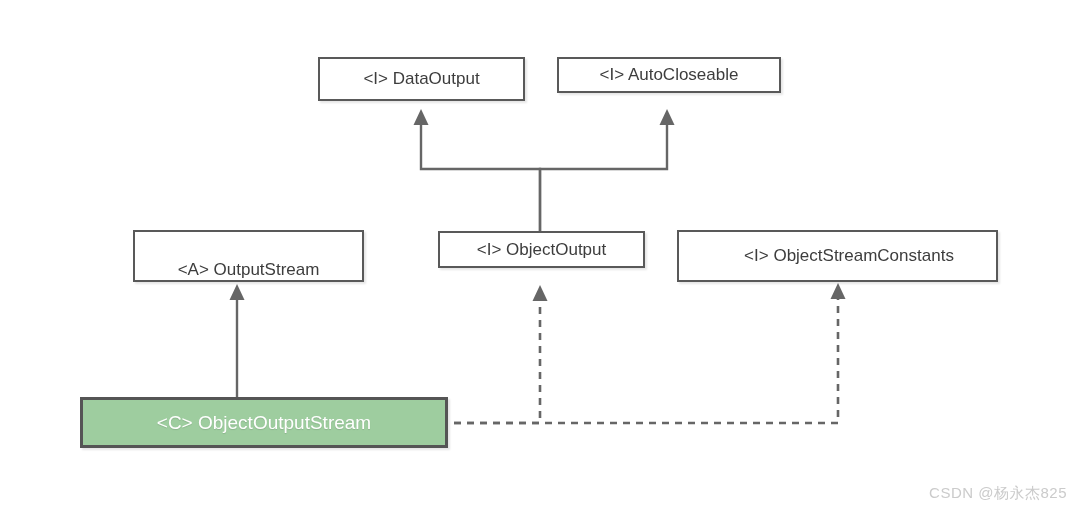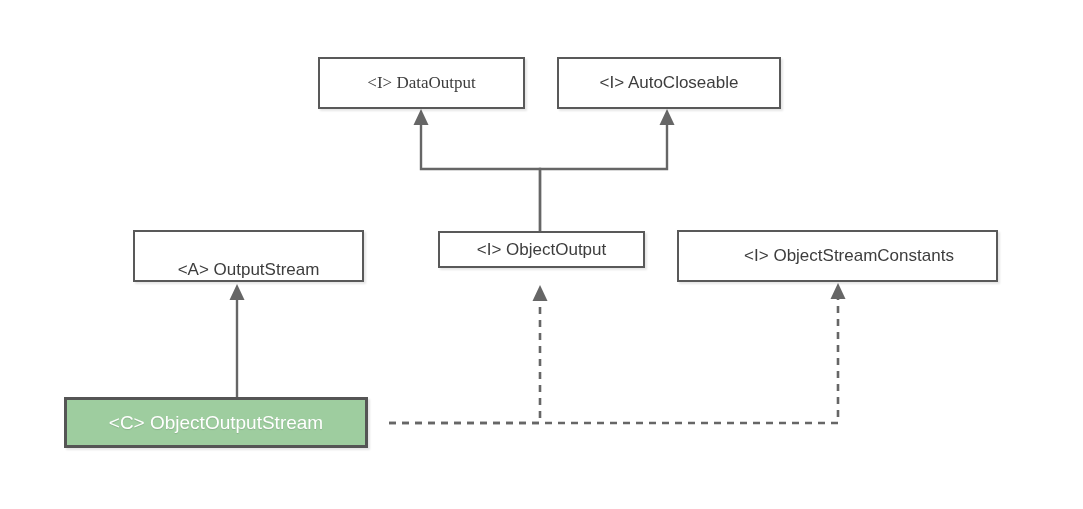--- a/index.html
+++ b/index.html
@@ -48,26 +48,26 @@
     white-space: nowrap;
     box-shadow: 2px 2px 2px rgba(0,0,0,0.10);
   }
   .node.highlight {
     background: #9ecd9f;
     border: 3px solid #555555;
     color: #ffffff;
     font-size: 19px;
     text-shadow: 0 1px 1px rgba(0,0,0,0.12);
   }
-  #n-data-output            { left: 318px; top: 57px;  width: 207px; height: 52px; font-family: Liberation Serif, serif; }
-  #n-auto-closeable         { left: 557px; top: 57px;  width: 224px; height: 52px; }
+  #n-data-output            { left: 318px; top: 57px;  width: 207px; height: 44px; }
+  #n-auto-closeable         { left: 557px; top: 57px;  width: 224px; height: 36px; }
   #n-output-stream          { left: 133px; top: 230px; width: 231px; height: 52px; align-items: flex-end; }
   #n-object-output          { left: 438px; top: 231px; width: 207px; height: 37px; }
   #n-object-stream-constants{ left: 677px; top: 230px; width: 321px; height: 52px; padding-left: 23px; }
-  #n-object-output-stream   { left: 64px;  top: 397px; width: 304px; height: 51px; align-items: center; }
+  #n-object-output-stream   { left: 80px;  top: 397px; width: 368px; height: 51px; align-items: center; }
   .watermark {
     position: absolute;
     right: 16px;
     bottom: 6px;
     font-size: 15px;
     color: #cbcbcb;
     letter-spacing: 0.5px;
     user-select: none;
   }
 </style>
@@ -121,14 +121,15 @@
   </div>
 
   <div class="node" id="n-object-stream-constants">
     <span>&lt;I&gt; ObjectStreamConstants</span>
   </div>
 
   <div class="node highlight" id="n-object-output-stream">
     <span>&lt;C&gt; ObjectOutputStream</span>
   </div>
 
+  <div class="watermark">CSDN @杨永杰825</div>
 
 </div>
 
 </body></html>

